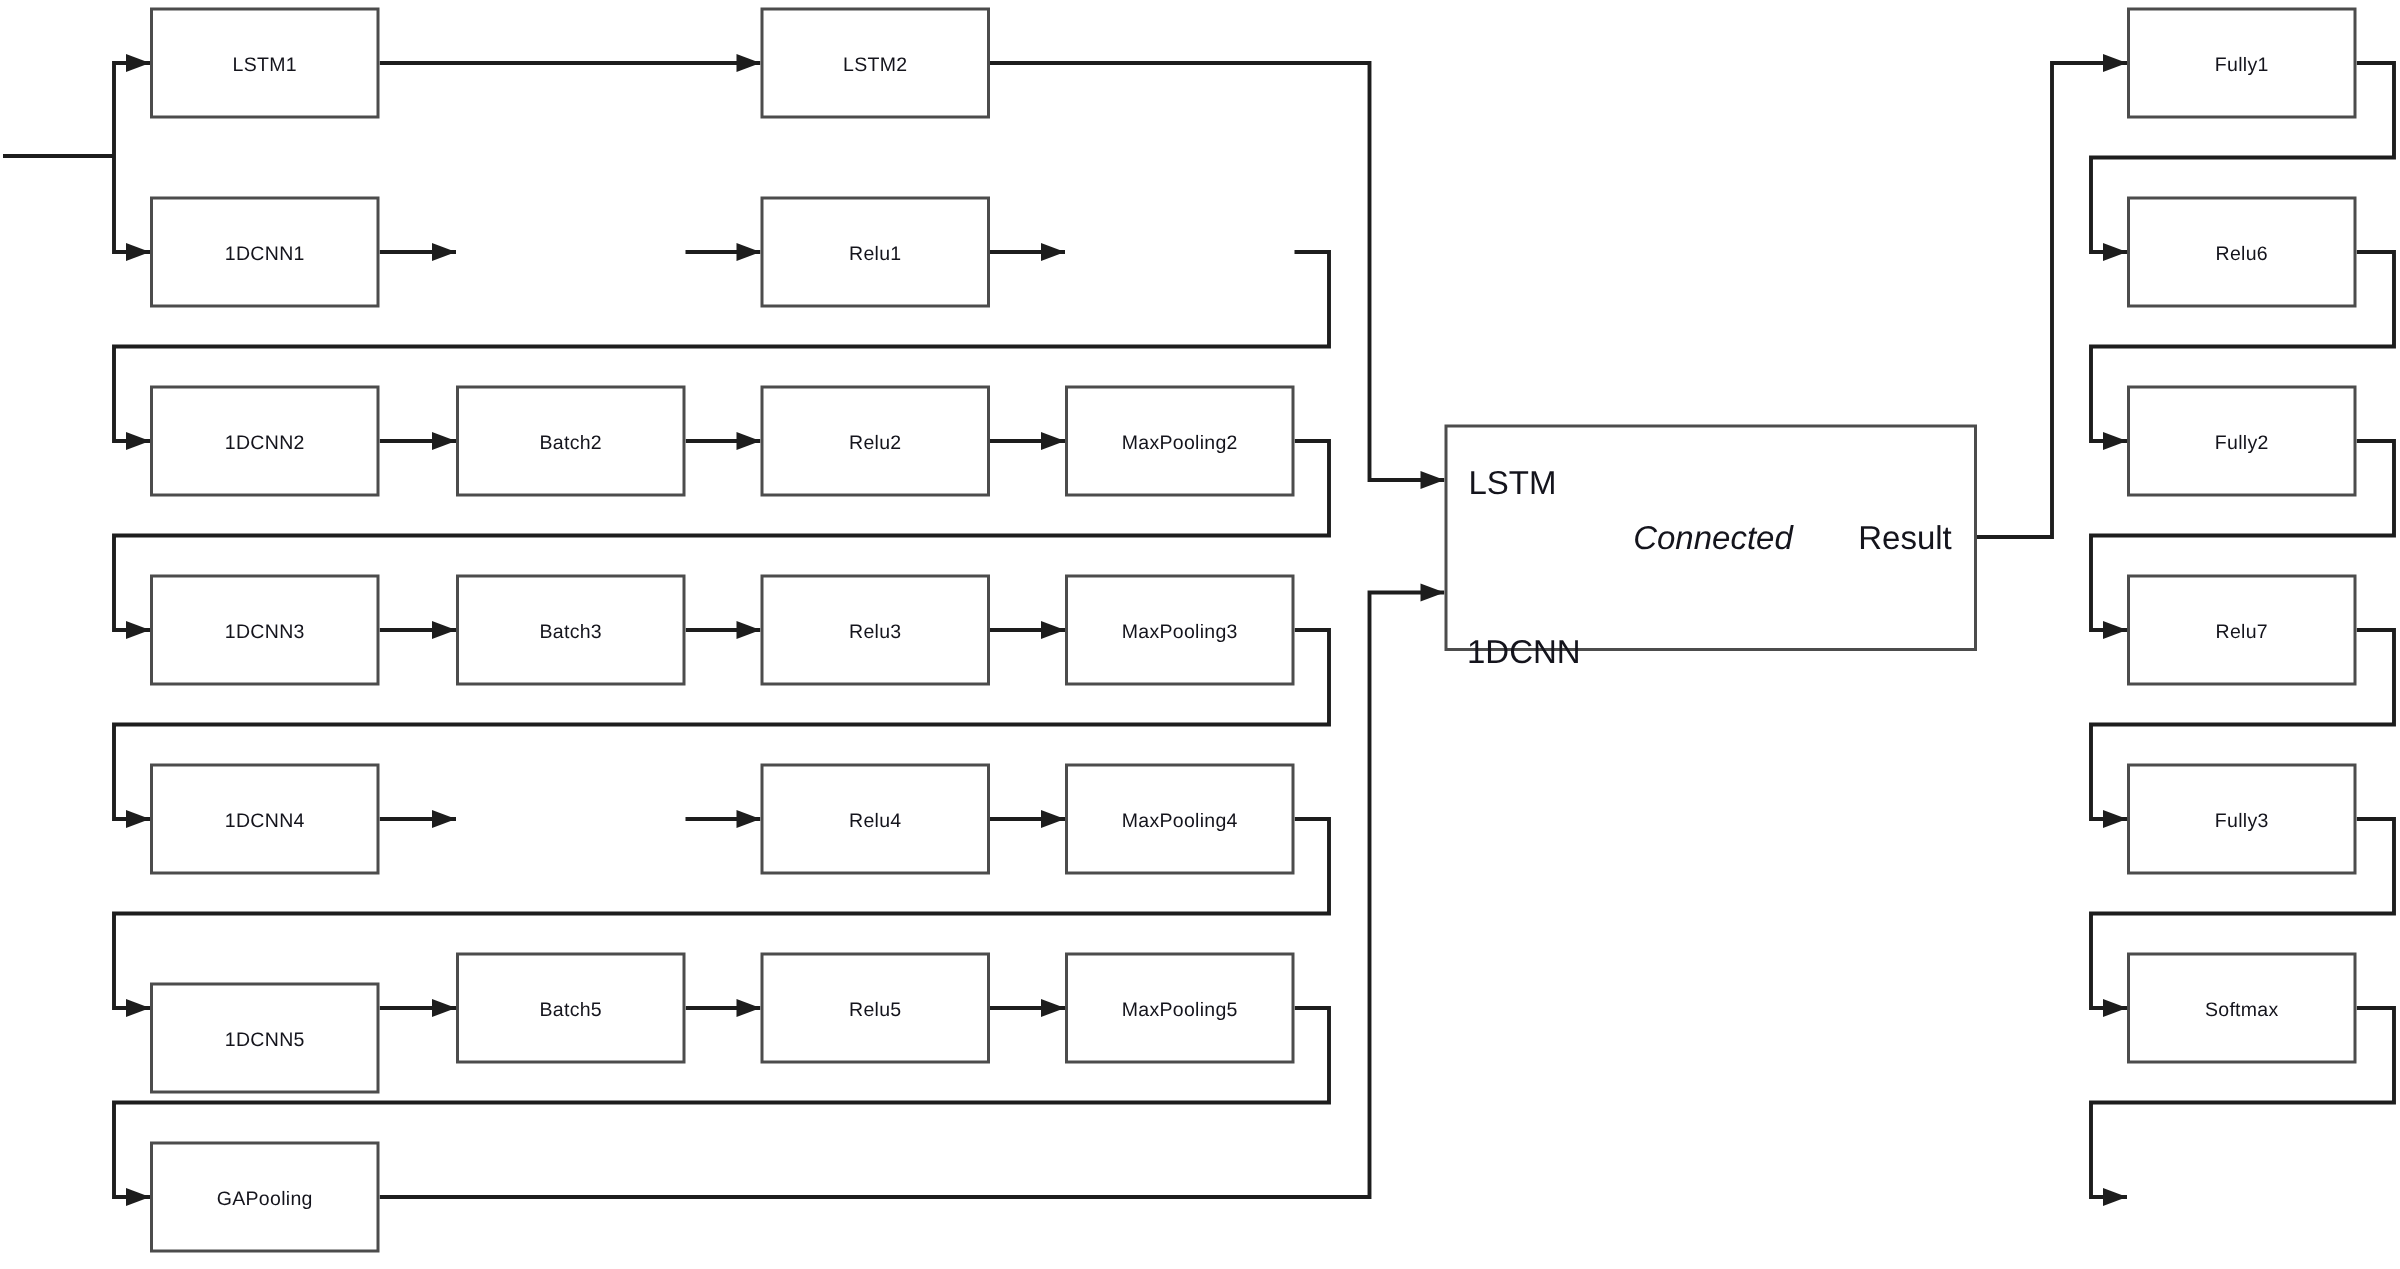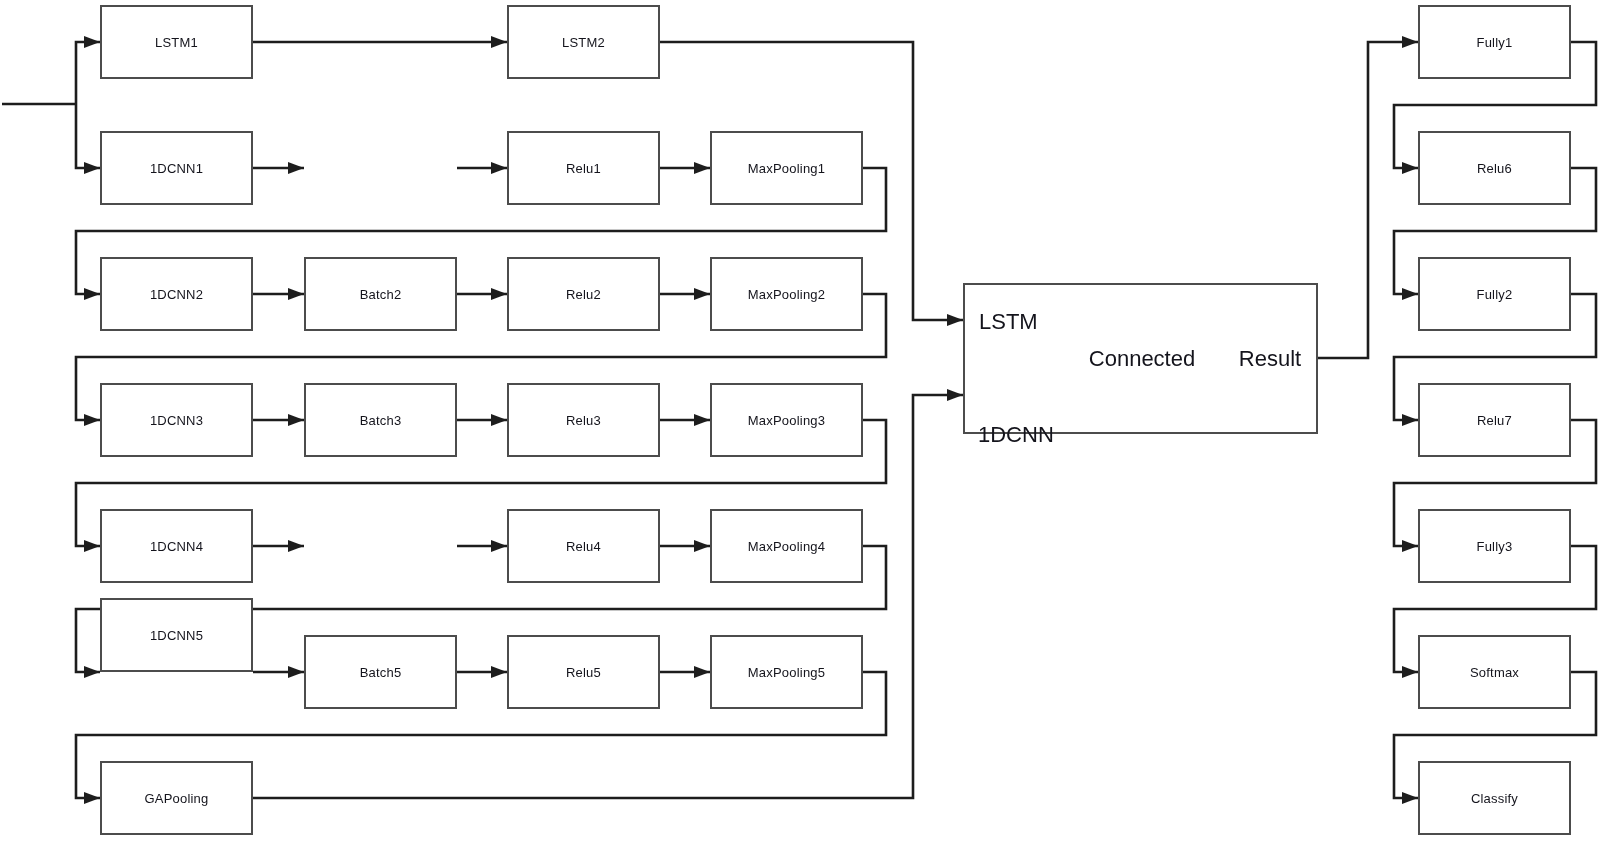--- a/index.html
+++ b/index.html
@@ -33,21 +33,21 @@
     position:absolute;
     box-sizing:border-box;
     left:963px;top:283px;width:355px;height:151px;
     border:2px solid var(--border);
     background:#fff;
     font-size:22px;color:var(--text);
   }
   .merge-box span{position:absolute;white-space:nowrap;}
   .port-top{left:14px;top:37px;transform:translateY(-50%);}
   .port-bottom{left:13px;top:113px;transform:translateY(-50%);margin-top:37px;}
-  .merge-center{left:177px;top:74px;transform:translate(-50%,-50%);}
+  .merge-center{left:177px;top:74px;transform:translate(-50%,-50%);font-style:italic;}
   .merge-result{left:305px;top:74px;transform:translate(-50%,-50%);}
 </style>
 </head>
 <body>
 
 <div id="stage">
 
   <svg id="wires" viewBox="0 0 1600 846" xmlns="http://www.w3.org/2000/svg">
     <defs>
       <marker id="arr" markerUnits="userSpaceOnUse" markerWidth="18" markerHeight="14" refX="17" refY="7" orient="auto">
@@ -97,51 +97,49 @@
     <polyline class="edge" points="1571,420 1596,420 1596,483 1394,483 1394,546 1418,546" marker-end="url(#arr)"></polyline>
     <polyline class="edge" points="1571,546 1596,546 1596,609 1394,609 1394,672 1418,672" marker-end="url(#arr)"></polyline>
     <polyline class="edge" points="1571,672 1596,672 1596,735 1394,735 1394,798 1418,798" marker-end="url(#arr)"></polyline>
   </svg>
 
   <div class="node" style="left:100px;top:5px">LSTM1</div>
   <div class="node" style="left:507px;top:5px">LSTM2</div>
 
   <div class="node" style="left:100px;top:131px">1DCNN1</div>
   <div class="node" style="left:507px;top:131px">Relu1</div>
-  <div class="node" style="left:710px;top:131px">MaxPooling1</div>
 
   <div class="node" style="left:100px;top:257px">1DCNN2</div>
   <div class="node" style="left:304px;top:257px">Batch2</div>
   <div class="node" style="left:507px;top:257px">Relu2</div>
   <div class="node" style="left:710px;top:257px">MaxPooling2</div>
 
   <div class="node" style="left:100px;top:383px">1DCNN3</div>
   <div class="node" style="left:304px;top:383px">Batch3</div>
   <div class="node" style="left:507px;top:383px">Relu3</div>
   <div class="node" style="left:710px;top:383px">MaxPooling3</div>
 
   <div class="node" style="left:100px;top:509px">1DCNN4</div>
   <div class="node" style="left:507px;top:509px">Relu4</div>
   <div class="node" style="left:710px;top:509px">MaxPooling4</div>
 
-  <div class="node" style="left:100px;top:598px">1DCNN5</div>
+  <div class="node" style="left:100px;top:655px">1DCNN5</div>
   <div class="node" style="left:304px;top:635px">Batch5</div>
   <div class="node" style="left:507px;top:635px">Relu5</div>
   <div class="node" style="left:710px;top:635px">MaxPooling5</div>
 
   <div class="node" style="left:100px;top:761px">GAPooling</div>
 
   <div class="merge-box">
     <span class="port-top">LSTM</span>
     <span class="port-bottom">1DCNN</span>
     <span class="merge-center">Connected</span>
     <span class="merge-result">Result</span>
   </div>
 
   <div class="node" style="left:1418px;top:5px">Fully1</div>
   <div class="node" style="left:1418px;top:131px">Relu6</div>
   <div class="node" style="left:1418px;top:257px">Fully2</div>
   <div class="node" style="left:1418px;top:383px">Relu7</div>
   <div class="node" style="left:1418px;top:509px">Fully3</div>
   <div class="node" style="left:1418px;top:635px">Softmax</div>
-  <div class="node" style="left:1418px;top:761px">Classify</div>
 
 </div>
 
 </body></html>

